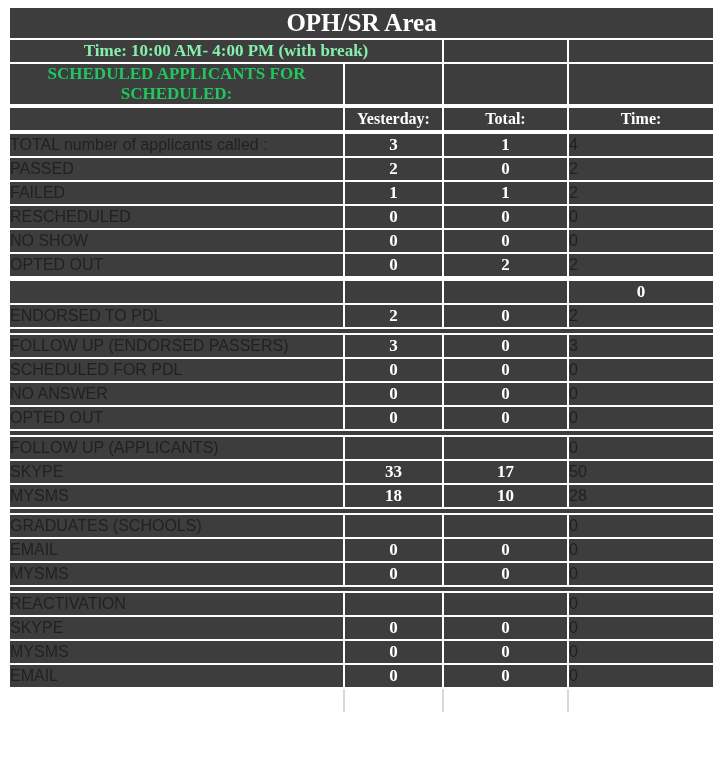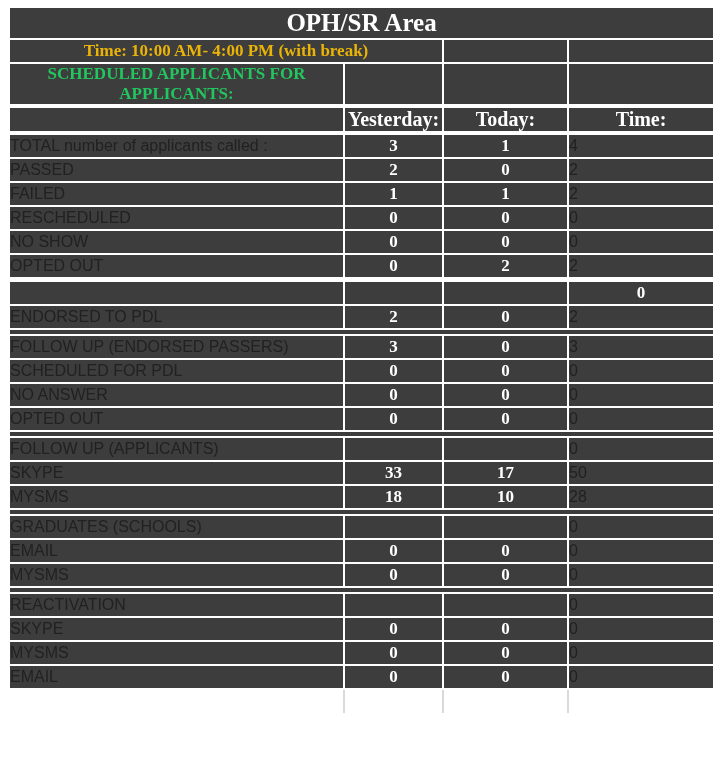--- a/index.html
+++ b/index.html
@@ -36,21 +36,21 @@
     color: #ffffff;
     font-weight: bold;
     font-size: 25px;
     font-family: "Liberation Serif", serif;
   }
   
   td.time-cell {
     height: 22px;
     text-align: center;
     vertical-align: middle;
-    color: #eab308;
+    color: #86efac;
     font-weight: bold;
     font-size: 17px;
   }
   
   td.sched-cell {
     height: 40px;
     text-align: center;
     vertical-align: middle;
     color: #22c55e;
     font-weight: bold;
@@ -60,21 +60,21 @@
   }
   
   tr.header-row td {
     height: 22px;
     border-top-width: 4px;
     border-bottom-width: 4px;
     text-align: center;
     vertical-align: middle;
     color: #ffffff;
     font-weight: bold;
-    font-size: 20px;
+    font-size: 16px;
   }
   
   td.label-cell {
     height: 22px;
     font-family: "Liberation Sans", sans-serif;
     font-size: 16px;
     color: #212121;
     text-align: left;
     vertical-align: middle;
     padding-left: 3px;
@@ -147,31 +147,31 @@
 
       <tr>
         <td class="time-cell" colspan="2">Time: 10:00 AM- 4:00 PM (with break)</td>
         <td></td>
         <td></td>
       </tr>
 
       <tr>
         <td class="sched-cell">
           <div>SCHEDULED APPLICANTS FOR</div>
-          <div>APPLICANTS:</div>
+          <div>SCHEDULED:</div>
         </td>
         <td></td>
         <td></td>
         <td></td>
       </tr>
 
       <tr class="header-row">
         <td></td>
         <td>Yesterday:</td>
-        <td>Today:</td>
+        <td>Total:</td>
         <td>Time:</td>
       </tr>
     </tbody>
 
     <tbody>
         <tr>
           <td class="label-cell">TOTAL number of applicants called :</td>
           <td class="num-cell">3</td>
           <td class="num-cell">1</td>
           <td class="total-cell">4</td>

